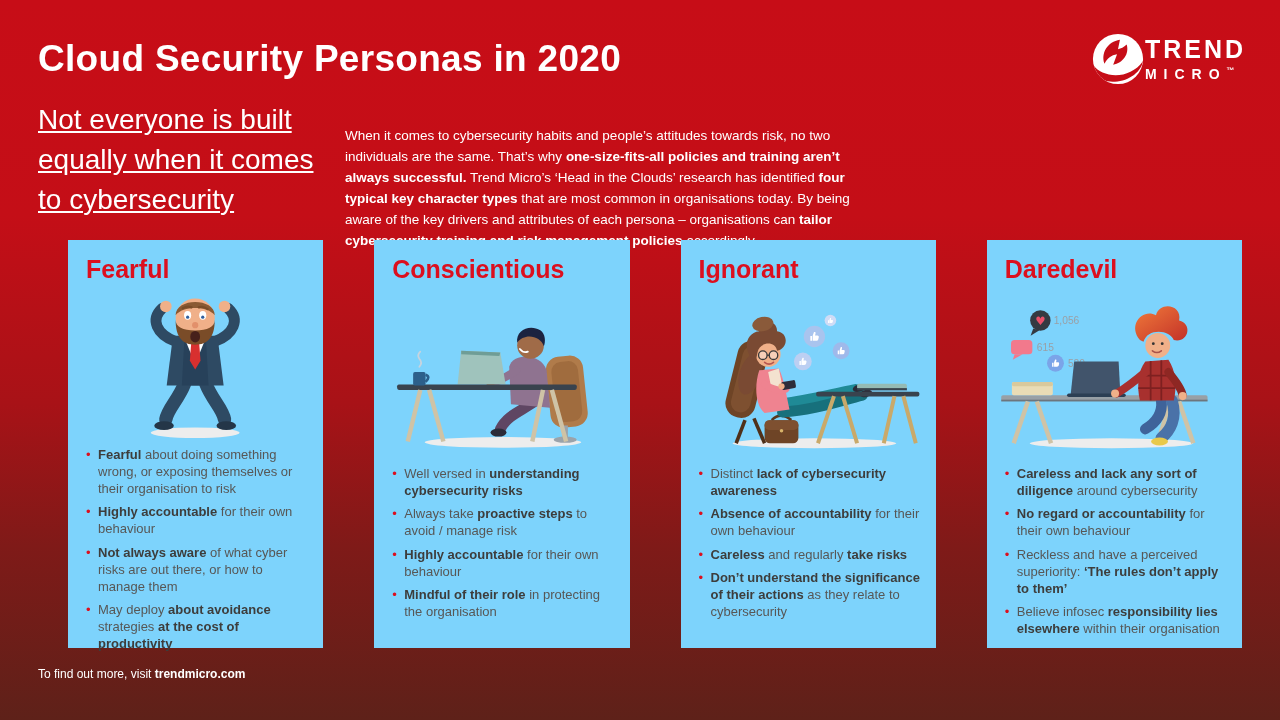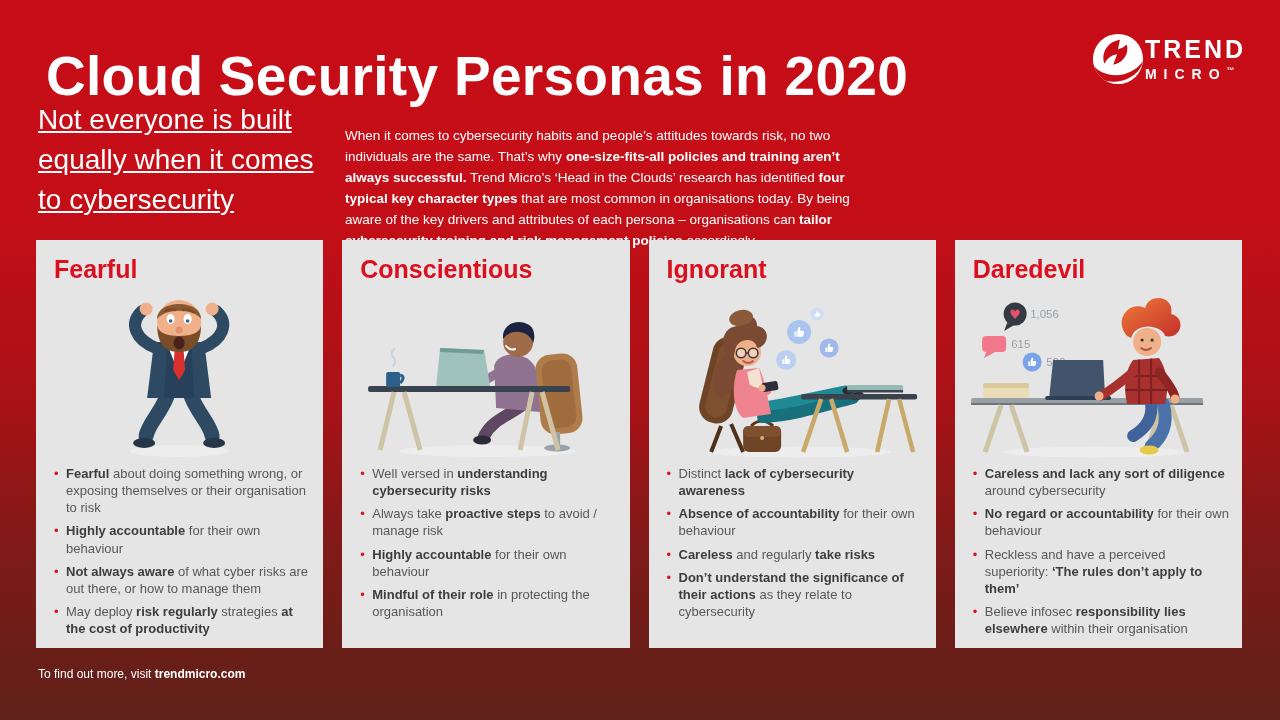--- a/index.html
+++ b/index.html
@@ -1,30 +1,30 @@
 <!DOCTYPE html>
 <html><head>
 <meta charset="utf-8">
 <style>
   html,body{margin:0;padding:0;}
   body{
     width:1280px;height:720px;position:relative;overflow:hidden;
     font-family:"Liberation Sans",sans-serif;
     background:linear-gradient(180deg,#c70d17 0%,#c40e17 30%,#a81217 56%,#7f1a18 76%,#5e2119 100%);
   }
-  .title{position:absolute;left:38px;top:44px;font-size:55px;font-weight:bold;color:#fff;letter-spacing:.3px;margin-left:8px;}
+  .title{position:absolute;left:38px;top:38px;font-size:37px;font-weight:bold;color:#fff;letter-spacing:.3px;}
   .logo{position:absolute;top:32px;right:34px;display:flex;align-items:center;}
   .logo-text{color:#fff;line-height:1;}
   .logo-trend{font-size:25px;font-weight:bold;letter-spacing:3px;}
   .logo-micro{font-size:14px;font-weight:bold;letter-spacing:7px;margin-top:5px;}
   .tm{font-size:8px;vertical-align:top;letter-spacing:0;}
   .subtitle{position:absolute;left:38px;top:100px;font-size:28px;line-height:1.42;color:#fff;white-space:pre-line;text-decoration:underline;}
   .intro{position:absolute;left:345px;top:99px;width:508px;font-size:13.5px;line-height:1.56;color:#fff;margin-top:26px;}
   .cards{position:absolute;left:36px;top:240px;width:1206px;height:408px;display:flex;gap:19px;}
-  .card{flex:1;background:#e5e5e5;display:flex;flex-direction:column;min-width:0;}
+  .card{flex:1;background:#7dd3fc;display:flex;flex-direction:column;min-width:0;margin-left:32px;}
   .card h2{margin:15px 18px 0;font-size:25px;font-weight:bold;color:#dc0f1e;}
   .illus{height:174px;margin-top:2px;}
   .illus svg{width:100%;height:100%;display:block;}
   .bullets{list-style:none;margin:5px 12px 0 18px;padding:0;}
   .bullets li{position:relative;padding-left:12px;font-size:13px;line-height:1.32;color:#575756;margin-bottom:6px;}
   .bullets li::before{content:"\2022";position:absolute;left:0;top:0;color:#dc0f1e;}
   .bullets b{color:#3d3d3c;}
   .intro b,.footer b{font-weight:bold;}
   .footer{position:absolute;left:38px;top:667px;font-size:12px;color:#fff;}
   .cnt{font-size:11.5px;fill:#9aa0a6;font-family:"Liberation Sans",sans-serif;}
@@ -99,21 +99,21 @@
         <circle cx="151.5" cy="35" r="1.8" fill="#2f5f9e"></circle>
         <path d="M129,25 q5,-3 10,-1" stroke="#7a4c28" stroke-width="2.5" fill="none" stroke-linecap="round"></path>
         <path d="M147,24 q5,-2 10,2" stroke="#7a4c28" stroke-width="2.5" fill="none" stroke-linecap="round"></path>
         <circle cx="143" cy="44" r="3.5" fill="#e2906b"></circle>
       </svg>
     </div>
     <ul class="bullets">
         <li><b>Fearful</b> about doing something wrong, or exposing themselves or their organisation to risk</li>
         <li><b>Highly accountable</b> for their own behaviour</li>
         <li><b>Not always aware</b> of what cyber risks are out there, or how to manage them</li>
-        <li>May deploy <b>risk regularly</b> strategies <b>at the cost of productivity</b></li>
+        <li>May deploy <b>about avoidance</b> strategies <b>at the cost of productivity</b></li>
       </ul>
   </div>
 
   <div class="card">
     <h2>Conscientious</h2>
     <div class="illus">
       <svg viewBox="0 0 287 174">
         <ellipse cx="145" cy="165" rx="88" ry="6" fill="#ededed"></ellipse>
         <g transform="rotate(-6 216 110)">
           <rect x="196" y="68" width="42" height="80" rx="15" fill="#b07b4a"></rect>

